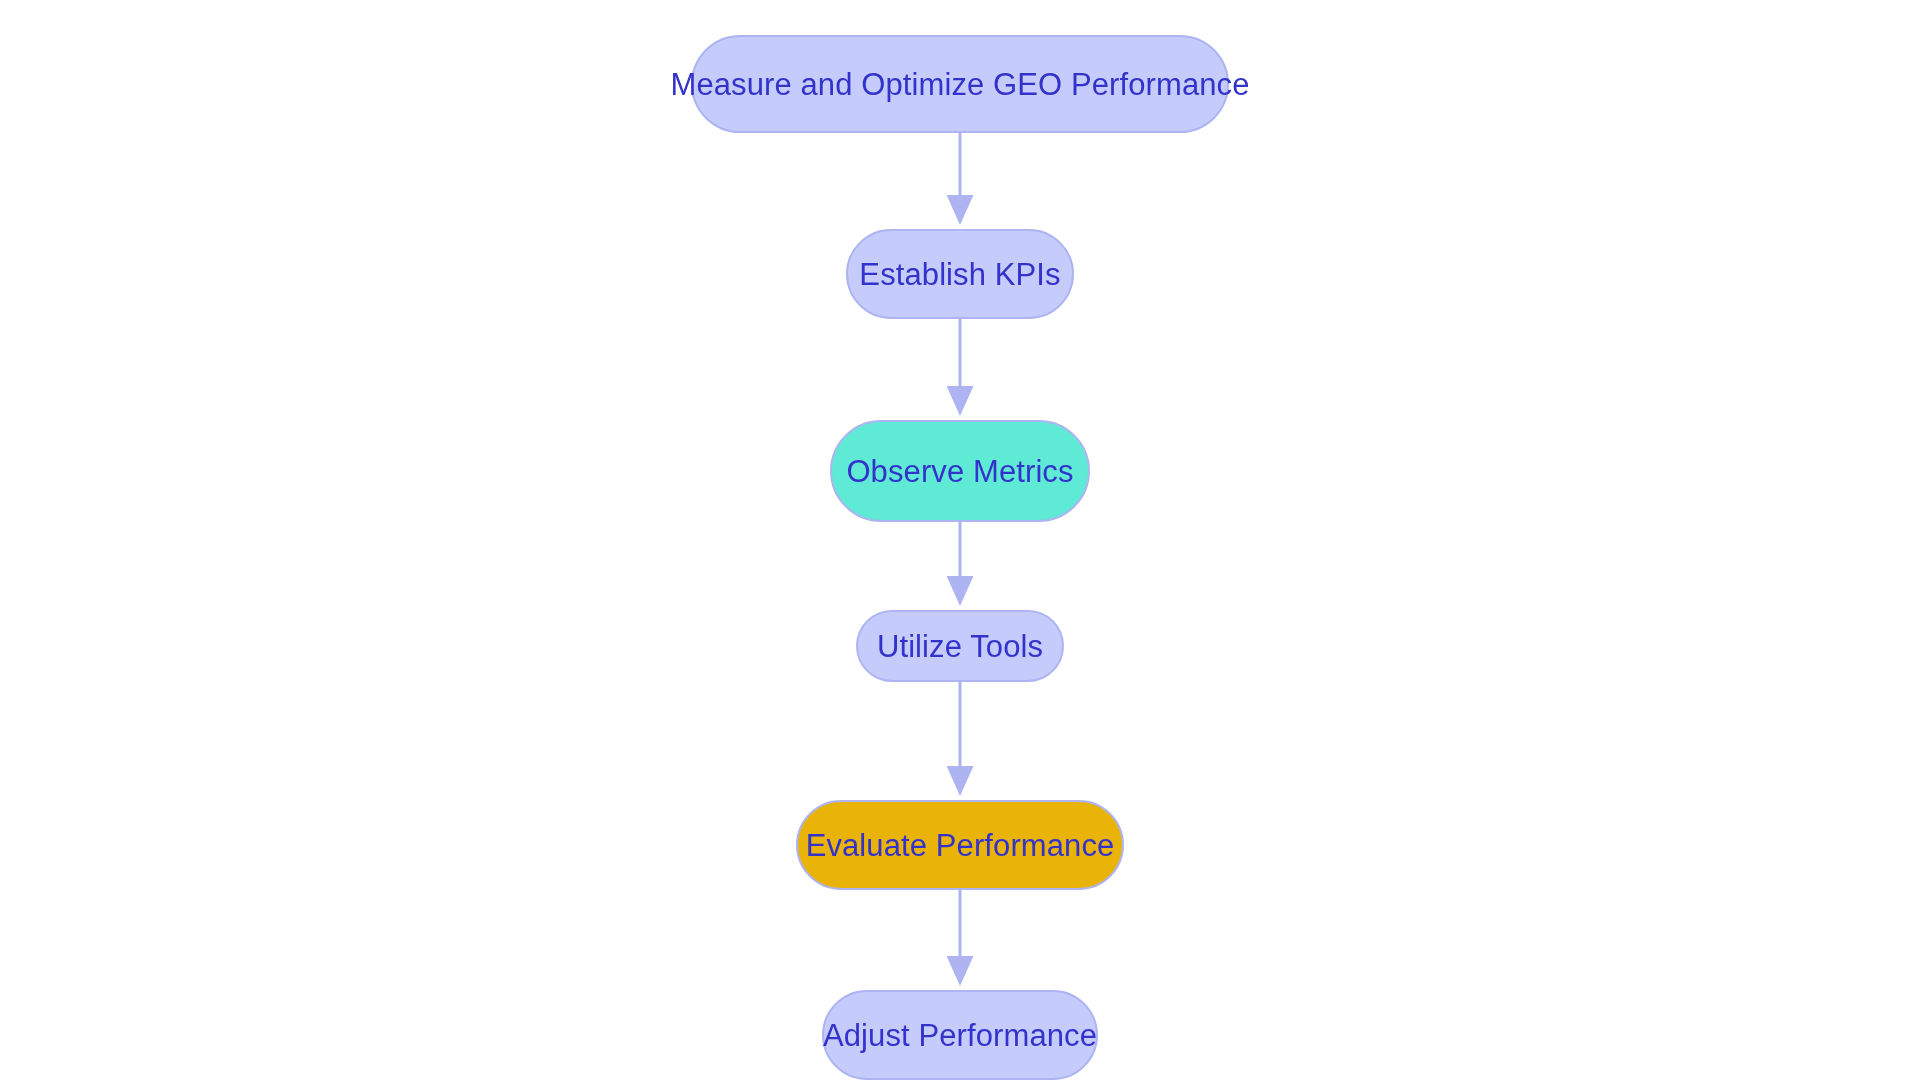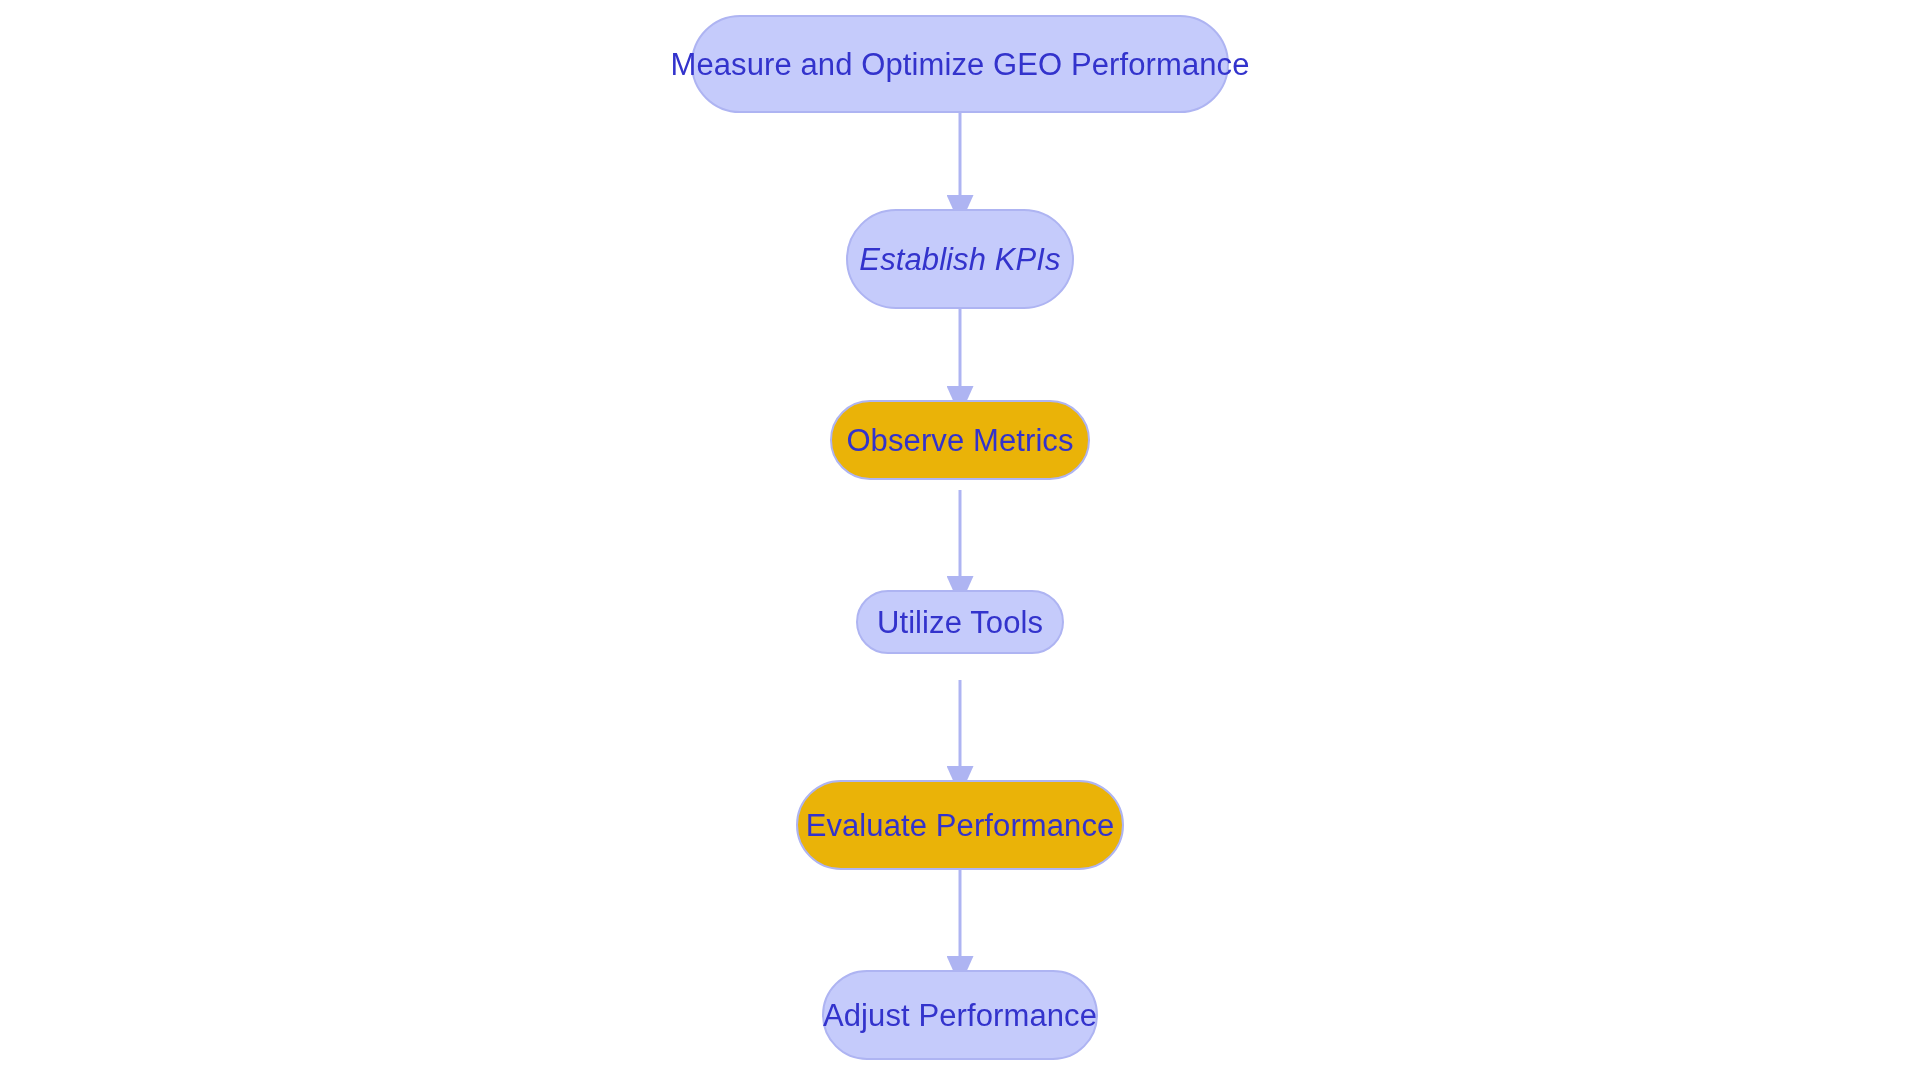--- a/index.html
+++ b/index.html
@@ -37,20 +37,21 @@
   .flow-node {
     position: absolute;
     display: flex;
     align-items: center;
     justify-content: center;
     box-sizing: border-box;
     background: #c5cbfb;
     border: 2px solid #ef4444;
     border-radius: 999px;
     transform: translateX(-50%);
+    margin-top: 20px;
   }
   .flow-node .node-label {
     color: #3333cc;
     font-family: "Liberation Sans", sans-serif;
     font-size: 31px;
     font-weight: 400;
     letter-spacing: 0.1px;
     line-height: 1;
     white-space: nowrap;
     user-select: none;
@@ -84,29 +85,29 @@
       <line x1="960" y1="870" x2="960" y2="956" stroke="#aeb4f2" stroke-width="3" marker-end="url(#arrowhead)"></line>
     </g>
   </svg>
 
   <div class="node-layer">
 
     <div class="flow-node" id="node-0" style="left: 960px; top: 15px; width: 538px; height: 98px; background: rgb(197, 203, 251); border-color: rgb(174, 180, 242);">
       <span class="node-label" style="color: rgb(51, 51, 204);">Measure and Optimize GEO Performance</span>
     </div>
 
-    <div class="flow-node" id="node-1" style="left: 960px; top: 209px; width: 228px; height: 100px; background: rgb(197, 203, 251); border-color: rgb(174, 180, 242); font-style: italic;">
+    <div class="flow-node" id="node-1" style="left: 960px; top: 209px; width: 228px; height: 90px; background: rgb(197, 203, 251); border-color: rgb(174, 180, 242);">
       <span class="node-label" style="color: rgb(51, 51, 204);">Establish KPIs</span>
     </div>
 
-    <div class="flow-node" id="node-2" style="left: 960px; top: 400px; width: 260px; height: 80px; background: #eab308; border-color: rgb(174, 180, 242);">
+    <div class="flow-node" id="node-2" style="left: 960px; top: 400px; width: 260px; height: 102px; background: #5eead4; border-color: rgb(174, 180, 242);">
       <span class="node-label" style="color: rgb(51, 51, 204);">Observe Metrics</span>
     </div>
 
-    <div class="flow-node" id="node-3" style="left: 960px; top: 590px; width: 208px; height: 64px; background: rgb(197, 203, 251); border-color: rgb(174, 180, 242);">
+    <div class="flow-node" id="node-3" style="left: 960px; top: 590px; width: 208px; height: 72px; background: rgb(197, 203, 251); border-color: rgb(174, 180, 242);">
       <span class="node-label" style="color: rgb(51, 51, 204);">Utilize Tools</span>
     </div>
 
     <div class="flow-node" id="node-4" style="left: 960px; top: 780px; width: 328px; height: 90px; background: #eab308; border-color: rgb(174, 180, 242);">
       <span class="node-label" style="color: rgb(51, 51, 204);">Evaluate Performance</span>
     </div>
 
     <div class="flow-node" id="node-5" style="left: 960px; top: 970px; width: 276px; height: 90px; background: rgb(197, 203, 251); border-color: rgb(174, 180, 242);">
       <span class="node-label" style="color: rgb(51, 51, 204);">Adjust Performance</span>
     </div>

